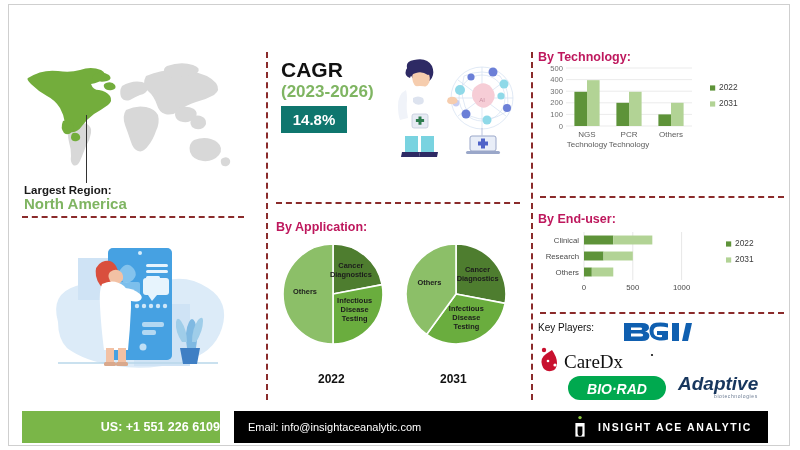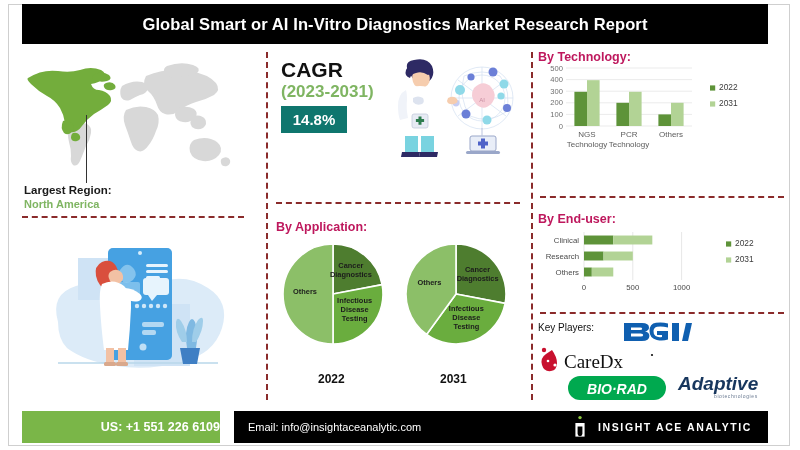--- a/index.html
+++ b/index.html
@@ -20,21 +20,21 @@
   .vline{position:absolute;width:0;border-left:2px dashed #8a2b2b;}
   .hline{position:absolute;height:0;border-top:2px dashed #8a2b2b;}
 
   
   .map-wrap{position:absolute;left:18px;top:52px;width:232px;height:130px;}
   .map-wrap svg{display:block;width:232px;height:130px;}
   .pointer-line{position:absolute;left:86px;top:115px;width:0;height:68px;
                 border-left:1px solid #333;}
   .largest-region{position:absolute;left:24px;top:183px;}
   .lr-label{font-size:11.5px;font-weight:bold;color:#1a1a1a;line-height:14px;}
-  .lr-value{font-size:11px;font-weight:bold;color:#7fb562;line-height:14px;}
+  .lr-value{font-size:15px;font-weight:bold;color:#7fb562;line-height:14px;}
 
   .illus{position:absolute;left:30px;top:230px;width:210px;height:165px;}
   .illus svg{display:block;}
 
   
   .cagr-title{position:absolute;left:281px;top:58px;font-size:21px;font-weight:bold;color:#111;}
   .cagr-years{position:absolute;left:281px;top:82px;font-size:17px;font-weight:bold;color:#7fb562;}
   .cagr-badge{position:absolute;left:281px;top:106px;width:66px;height:27px;background:#0f766e;
               color:#fff;font-size:15px;font-weight:bold;display:flex;align-items:center;
               justify-content:center;}
@@ -77,23 +77,20 @@
   .footer-brand{position:absolute;right:16px;display:flex;align-items:center;gap:10px;}
   .brand-name{color:#fff;font-size:10.5px;font-weight:bold;letter-spacing:1.6px;}
 </style>
 </head>
 <body>
 
 <div id="root">
 
   <div class="frame"></div>
 
-  <div class="header">
-    <div class="header-title">Global Smart or AI In-Vitro Diagnostics Market Research Report</div>
-  </div>
 
   <div class="vline" style="left:266px;top:52px;height:348px;"></div>
   <div class="vline" style="left:531px;top:52px;height:348px;"></div>
   <div class="hline" style="left:22px;top:216px;width:222px;"></div>
   <div class="hline" style="left:276px;top:202px;width:244px;"></div>
   <div class="hline" style="left:540px;top:196px;width:244px;"></div>
   <div class="hline" style="left:540px;top:312px;width:244px;"></div>
 
   <div class="map-wrap">
     <svg viewBox="0 0 232 130" xmlns="http://www.w3.org/2000/svg">
@@ -165,21 +162,21 @@
       <rect x="74" y="132" width="12" height="4" rx="1.5" fill="#d9a88c"></rect>
       <rect x="86" y="132" width="12" height="4" rx="1.5" fill="#d9a88c"></rect>
       <path d="M157 118 q-3 -16 2 -26 q3 -6 6 0 q4 10 1 26z" fill="#7fb9e2"></path>
       <path d="M152 112 q-7 -10 -6 -20 q1 -6 5 -1 q6 9 6 21z" fill="#9fcde9"></path>
       <path d="M166 112 q7 -11 7 -21 q0 -6 -5 -1 q-6 9 -6 22z" fill="#9fcde9"></path>
       <path d="M150 118 h20 l-3 16 h-14z" fill="#3f7fc4"></path>
     </svg>
   </div>
 
   <div class="cagr-title">CAGR</div>
-  <div class="cagr-years">(2023-2031)</div>
+  <div class="cagr-years">(2023-2026)</div>
   <div class="cagr-badge">14.8%</div>
 
   <div class="cagr-illus">
     <svg viewBox="0 0 132 100" xmlns="http://www.w3.org/2000/svg">
       <g stroke="#d3dff0" stroke-width=".7" fill="none">
         <circle cx="94" cy="40" r="31"></circle>
           <circle cx="94" cy="40" r="23"></circle>
         <path d="M70 22 L118 58 M118 22 L70 58 M94 9 L94 71 M63 40 L125 40"></path>
         <path d="M76 18 q18 -8 36 0 q12 16 6 36 q-18 12 -36 4 q-12 -18 -6 -40z"></path>
       </g>

